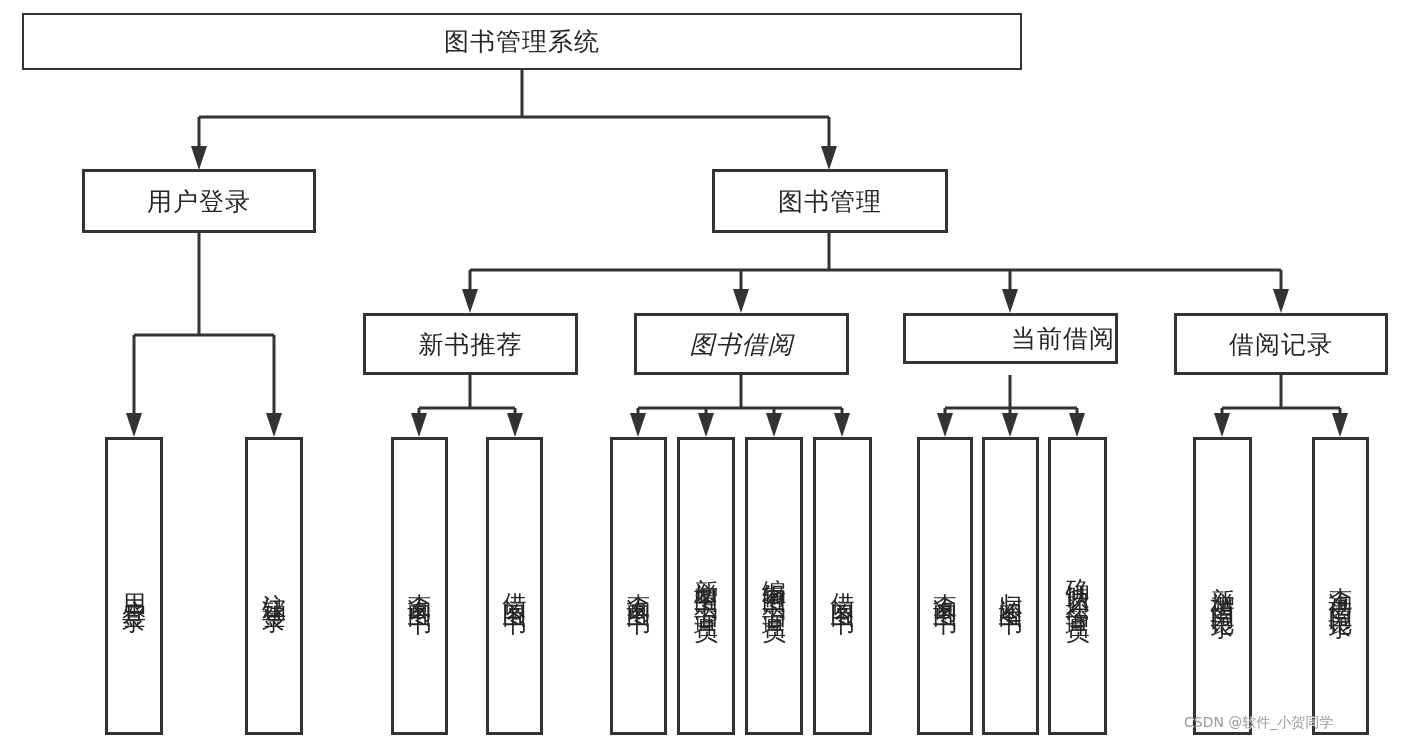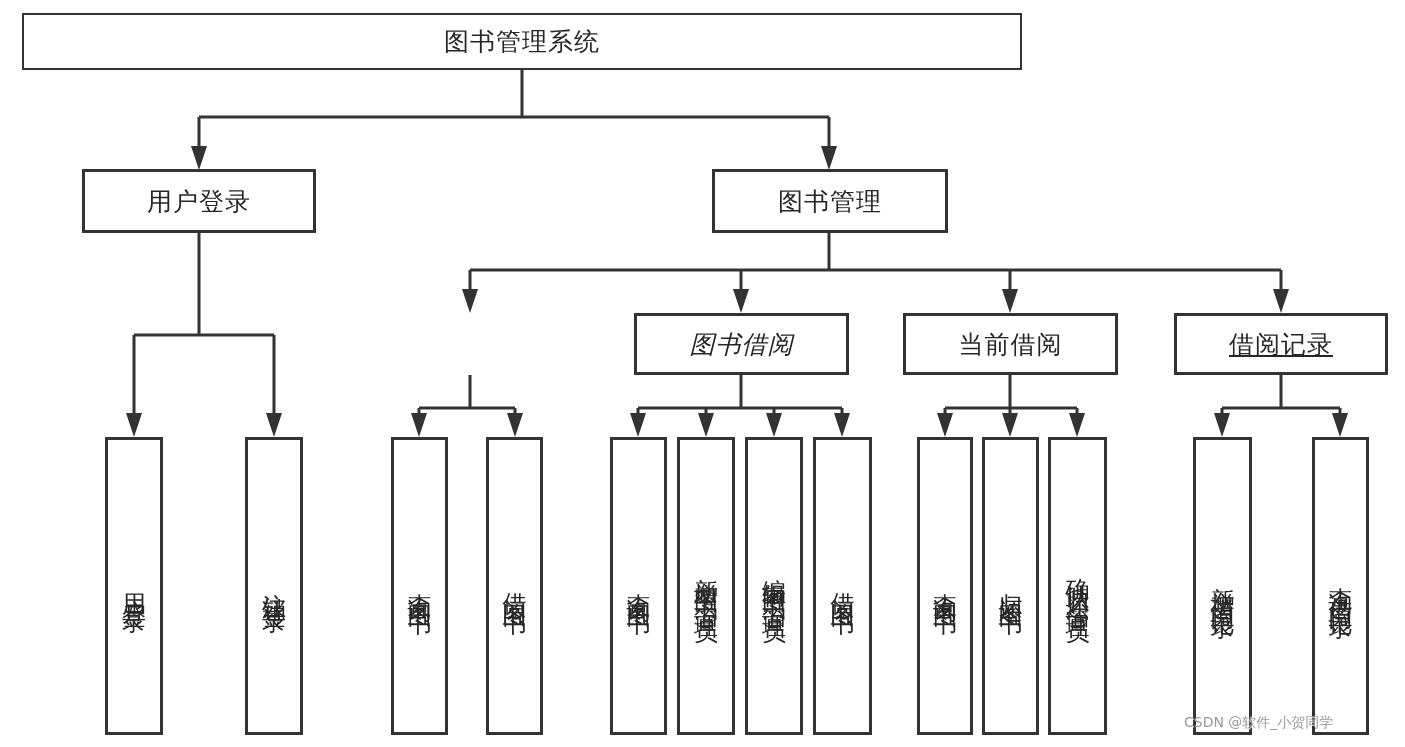--- a/index.html
+++ b/index.html
@@ -115,27 +115,30 @@
     <span>图书管理系统</span>
   </div>
 
   <div class="node h" style="left:82px; top:169px; width:234px; height:64px;">
     <span>用户登录</span>
   </div>
   <div class="node h" style="left:712px; top:169px; width:236px; height:64px;justify-content:center;">
     <span>图书管理</span>
   </div>
 
+  <div class="node h" style="left:363px; top:313px; width:215px; height:62px;">
+    <span>新书推荐</span>
+  </div>
   <div class="node h" style="left:634px; top:313px; width:215px; height:62px;font-style:italic;">
     <span>图书借阅</span>
   </div>
-  <div class="node h" style="left:903px; top:313px; width:215px; height:62px;">
+  <div class="node h" style="left:903px; top:313px; width:215px; height:51px;justify-content:flex-end;">
     <span>当前借阅</span>
   </div>
-  <div class="node h" style="left:1174px; top:313px; width:214px; height:62px;text-decoration:underline;">
+  <div class="node h" style="left:1174px; top:313px; width:214px; height:62px;">
     <span>借阅记录</span>
   </div>
 
   <div class="node v" style="left:105px; top:437px; width:58px; height:298px;">
     <span>用户登录</span>
   </div>
   <div class="node v" style="left:245px; top:437px; width:58px; height:298px;">
     <span>注销登录</span>
   </div>
 

